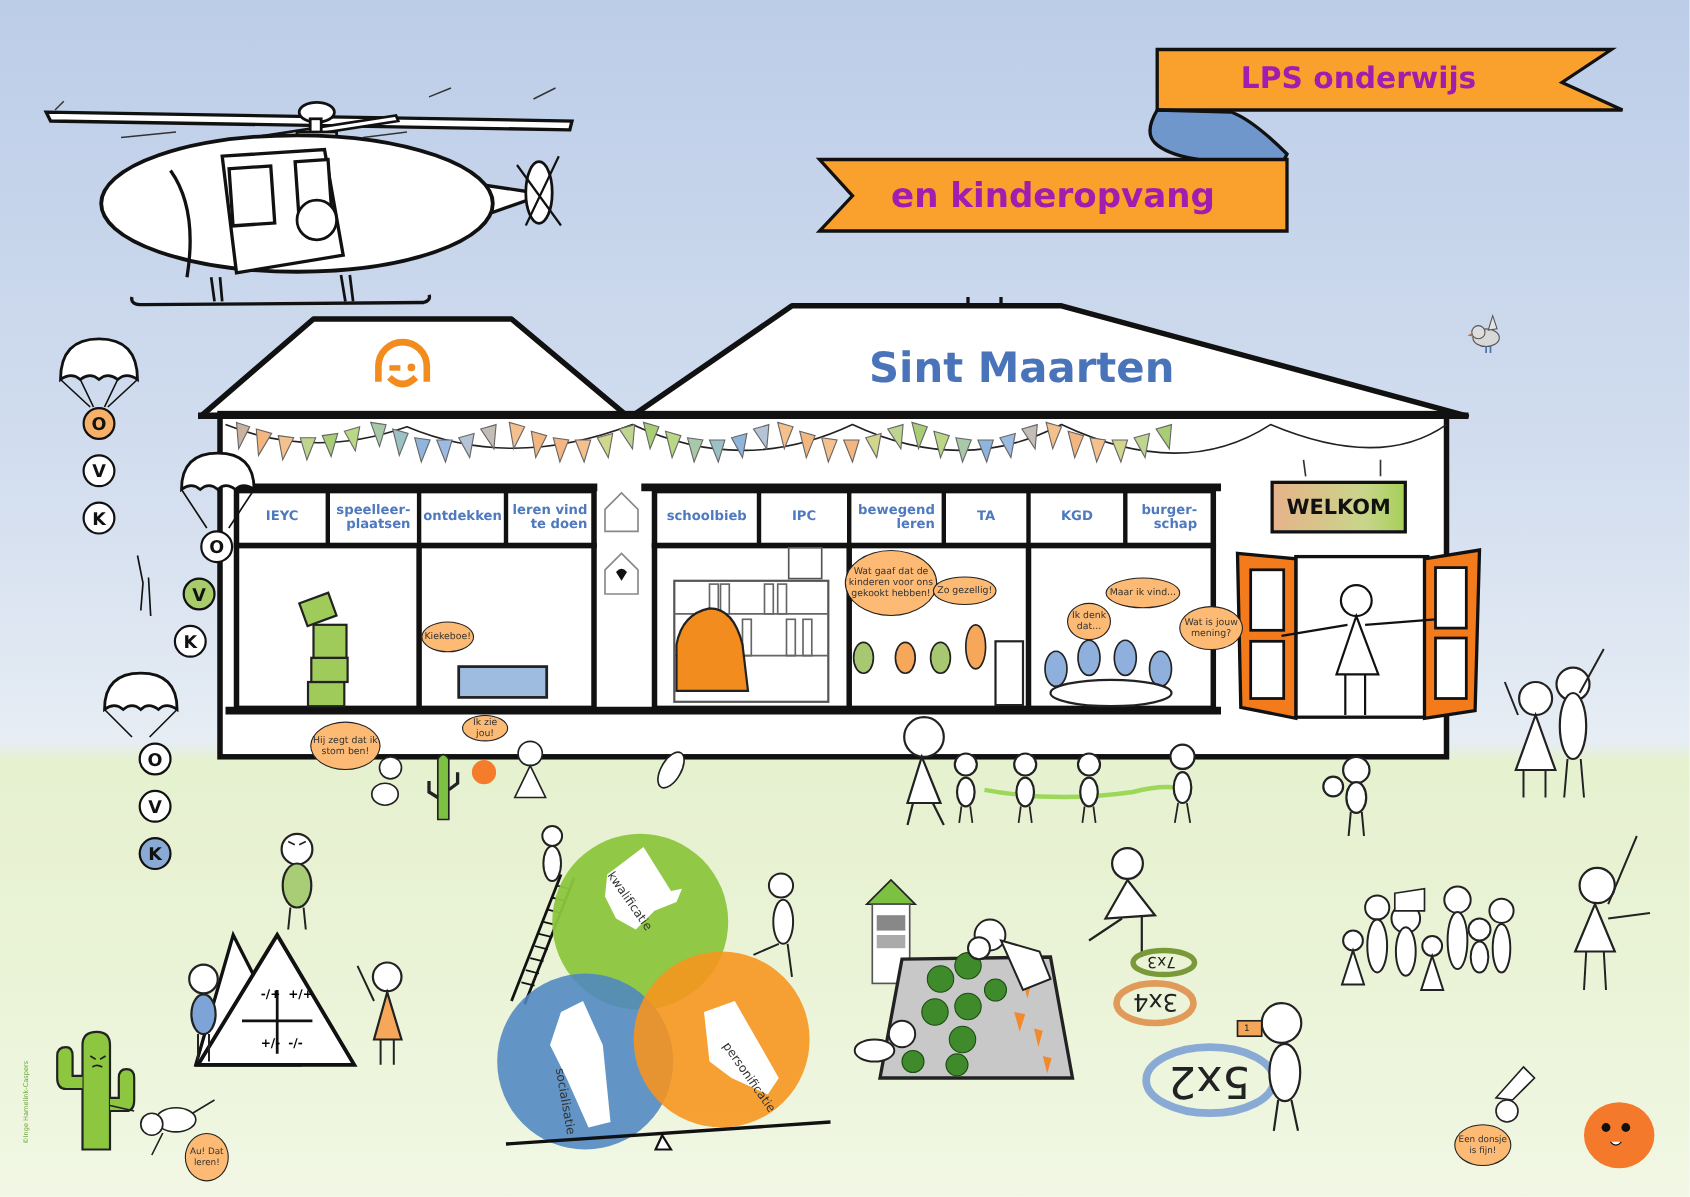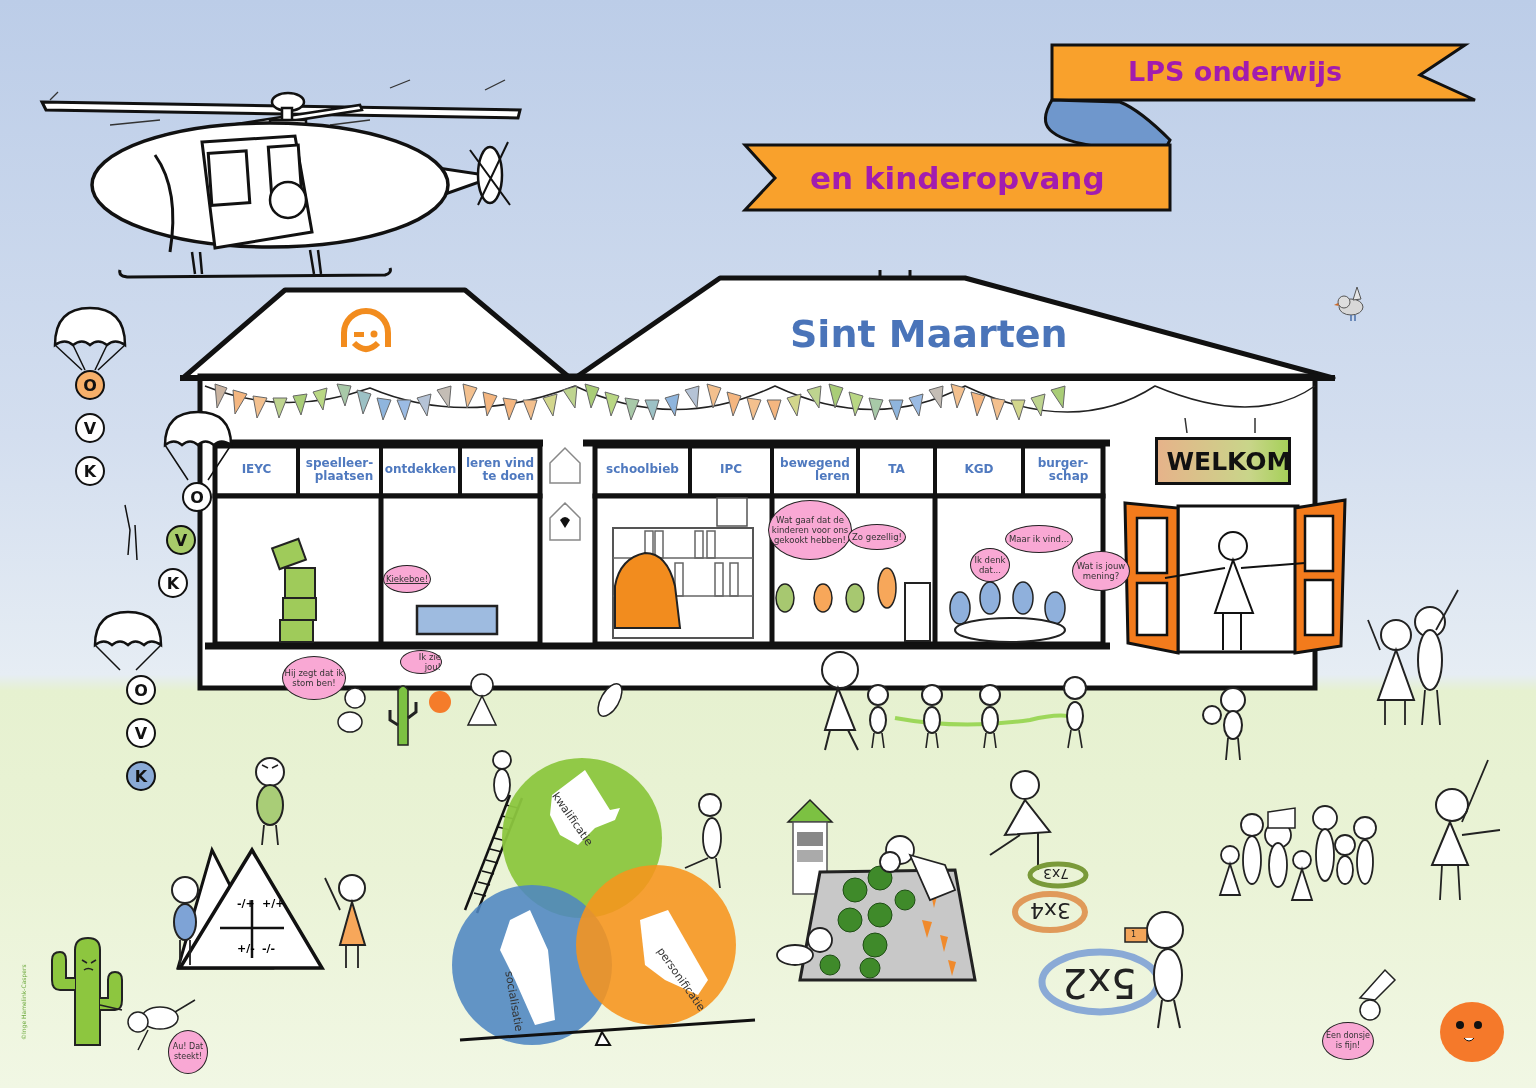--- a/index.html
+++ b/index.html
@@ -3,21 +3,21 @@
 <meta charset="utf-8">
 <style>
   html,body{margin:0;padding:0;}
   body{width:1536px;height:1088px;overflow:hidden;position:relative;
        background:linear-gradient(180deg,#bccde8 0%,#d3deef 40%,#e6edf4 62%,#e6f1d0 63.5%,#eaf3d6 80%,#f1f7e4 100%);
        font-family:"DejaVu Sans",sans-serif;}
   .abs{position:absolute;}
   svg{position:absolute;overflow:visible;}
   .tab{position:absolute;display:flex;align-items:center;justify-content:center;text-align:right;
        color:#4f79bf;font-weight:bold;font-size:12px;line-height:13px;font-family:"DejaVu Sans",sans-serif;}
-  .bubble{position:absolute;background:#f9a8d4;border:1.5px solid #222;border-radius:50%;display:flex;
+  .bubble{position:absolute;background:#fdba74;border:1.5px solid #222;border-radius:50%;display:flex;
           align-items:center;justify-content:center;text-align:center;font-size:8.5px;line-height:10px;color:#333;
           font-family:"DejaVu Sans",sans-serif;}
   .banner-text{position:absolute;font-weight:bold;font-family:"DejaVu Sans",sans-serif;color:#a21caf;}
   .ovk{position:absolute;width:26px;height:26px;border:2.5px solid #111;border-radius:50%;background:#fff;
        display:flex;align-items:center;justify-content:center;font-size:16px;font-weight:bold;color:#111;
        font-family:"DejaVu Sans",sans-serif;}
 </style>
 </head>
 <body>
 
@@ -230,28 +230,28 @@
 <div class="tab" style="left:595px;top:447px;width:95px;height:45px;">schoolbieb</div>
 <div class="tab" style="left:690px;top:447px;width:82px;height:45px;">IPC</div>
 <div class="tab" style="left:772px;top:447px;width:86px;height:45px;white-space:pre-line;">bewegend
 leren</div>
 <div class="tab" style="left:858px;top:447px;width:77px;height:45px;">TA</div>
 <div class="tab" style="left:935px;top:447px;width:88px;height:45px;">KGD</div>
 <div class="tab" style="left:1023px;top:447px;width:80px;height:45px;white-space:pre-line;">burger-
 schap</div>
 
 <div class="abs" style="left:1155px;top:437px;width:118px;height:42px;border:3px solid #111;background:linear-gradient(90deg,#e6b38a,#c9d58a 70%,#a6d05a);
-            display:flex;align-items:center;justify-content:center;font-weight:bold;font-size:25px;color:#111;font-family:'DejaVu Sans',sans-serif;padding-left:12px;">WELKOM</div>
+            display:flex;align-items:center;justify-content:center;font-weight:bold;font-size:19px;color:#111;font-family:'DejaVu Sans',sans-serif;">WELKOM</div>
 
 <div class="bubble" style="left:768px;top:500px;width:82px;height:58px;">Wat gaaf dat de kinderen voor ons gekookt hebben!</div>
 <div class="bubble" style="left:848px;top:524px;width:56px;height:24px;">Zo gezellig!</div>
 <div class="bubble" style="left:970px;top:548px;width:38px;height:32px;">Ik denk dat...</div>
 <div class="bubble" style="left:1005px;top:525px;width:66px;height:26px;">Maar ik vind...</div>
 <div class="bubble" style="left:1072px;top:551px;width:56px;height:38px;">Wat is jouw mening?</div>
-<div class="bubble" style="left:383px;top:565px;width:46px;height:26px;text-decoration:underline;">Kiekeboe!</div>
+<div class="bubble" style="left:383px;top:565px;width:46px;height:26px;">Kiekeboe!</div>
 
 <svg width="200" height="500" style="left:40px;top:290px;">
   <g fill="#fff" stroke="#111" stroke-width="2.5">
     <path d="M15 55 Q15 18 50 18 Q85 18 85 55 Q75 48 67 55 Q58 48 50 55 Q42 48 33 55 Q25 48 15 55 Z"></path>
     <path d="M125 155 Q125 122 158 122 Q191 122 191 155 Q181 148 174 155 Q165 148 158 155 Q150 148 142 155 Q134 148 125 155 Z"></path>
     <path d="M55 355 Q55 322 88 322 Q121 322 121 355 Q111 348 104 355 Q95 348 88 355 Q80 348 72 355 Q64 348 55 355 Z"></path>
   </g>
   <g stroke="#111" stroke-width="1.5" fill="none">
     <path d="M15 55 L42 80 M85 55 L58 80 M33 55 L45 80 M67 55 L55 80"></path>
     <path d="M125 155 L148 190 M191 155 L168 190"></path>
@@ -264,21 +264,21 @@
 <div class="ovk" style="left:75px;top:413px;">V</div>
 <div class="ovk" style="left:75px;top:456px;">K</div>
 <div class="ovk" style="left:182px;top:482px;">O</div>
 <div class="ovk" style="left:166px;top:525px;background:#a8cc6a;">V</div>
 <div class="ovk" style="left:158px;top:568px;">K</div>
 <div class="ovk" style="left:126px;top:675px;">O</div>
 <div class="ovk" style="left:126px;top:718px;">V</div>
 <div class="ovk" style="left:126px;top:761px;background:#8aaad6;">K</div>
 
 <div class="bubble" style="left:282px;top:656px;width:62px;height:42px;">Hij zegt dat ik stom ben!</div>
-<div class="bubble" style="left:400px;top:650px;width:40px;height:22px;text-align:right;">Ik zie jou!</div>
+<div class="bubble" style="left:420px;top:650px;width:40px;height:22px;">Ik zie jou!</div>
 
 <svg width="520" height="120" style="left:310px;top:640px;">
 
   <path d="M88 70 L88 50 Q93 42 98 50 L98 105 L88 105 Z" fill="#7cc142" stroke="#222" stroke-width="1.5"></path>
   <path d="M80 70 L80 80 L88 85 M98 78 L106 72 L106 62" fill="none" stroke="#222" stroke-width="3"></path>
 
   <circle cx="130" cy="62" r="11" fill="#f57c2a"></circle>
 
   <circle cx="45" cy="58" r="10" fill="#fff" stroke="#222" stroke-width="1.5"></circle>
   <ellipse cx="40" cy="82" rx="12" ry="10" fill="#fff" stroke="#222" stroke-width="1.5"></ellipse>
@@ -374,21 +374,21 @@
 <svg width="180" height="150" style="left:30px;top:930px;">
   <path d="M45 115 L45 20 Q45 8 58 8 Q70 8 70 20 L70 115 Z" fill="#8dc63f" stroke="#222" stroke-width="2"></path>
   <path d="M45 60 L30 60 Q22 60 22 50 L22 30 Q22 22 30 22 Q36 22 36 30 L36 48 L45 48" fill="#8dc63f" stroke="#222" stroke-width="2"></path>
   <path d="M70 80 L85 80 Q92 80 92 70 L92 50 Q92 42 85 42 Q78 42 78 50 L78 68 L70 68" fill="#8dc63f" stroke="#222" stroke-width="2"></path>
   <path d="M52 30 L57 33 M66 30 L61 33 M54 40 Q58 37 63 40" stroke="#222" stroke-width="1.5" fill="none"></path>
 
   <ellipse cx="130" cy="88" rx="18" ry="11" fill="#fff" stroke="#222" stroke-width="1.5"></ellipse>
   <circle cx="108" cy="92" r="10" fill="#fff" stroke="#222" stroke-width="1.5"></circle>
   <path d="M145 82 L165 70 M92 80 L70 75 M118 100 L108 120" stroke="#222" stroke-width="1.5"></path>
 </svg>
-<div class="bubble" style="left:168px;top:1030px;width:38px;height:42px;font-size:8px;">Au! Dat steekt!</div>
+<div class="bubble" style="left:168px;top:1030px;width:38px;height:42px;font-size:8px;">Au! Dat leren!</div>
 <div class="abs" style="left:20px;top:1040px;font-size:6px;color:#6aa83a;transform:rotate(-90deg);transform-origin:left top;white-space:nowrap;">©Inge Hamelink-Caspers</div>
 
 <svg width="320" height="300" style="left:440px;top:750px;">
 
   <g stroke="#111" stroke-width="2.5">
     <line x1="70" y1="45" x2="25" y2="160"></line>
       <line x1="82" y1="48" x2="37" y2="163"></line>
     <g stroke-width="1.6">
       <line x1="66" y1="55" x2="78" y2="58"></line>
         <line x1="62" y1="66" x2="74" y2="69"></line>

